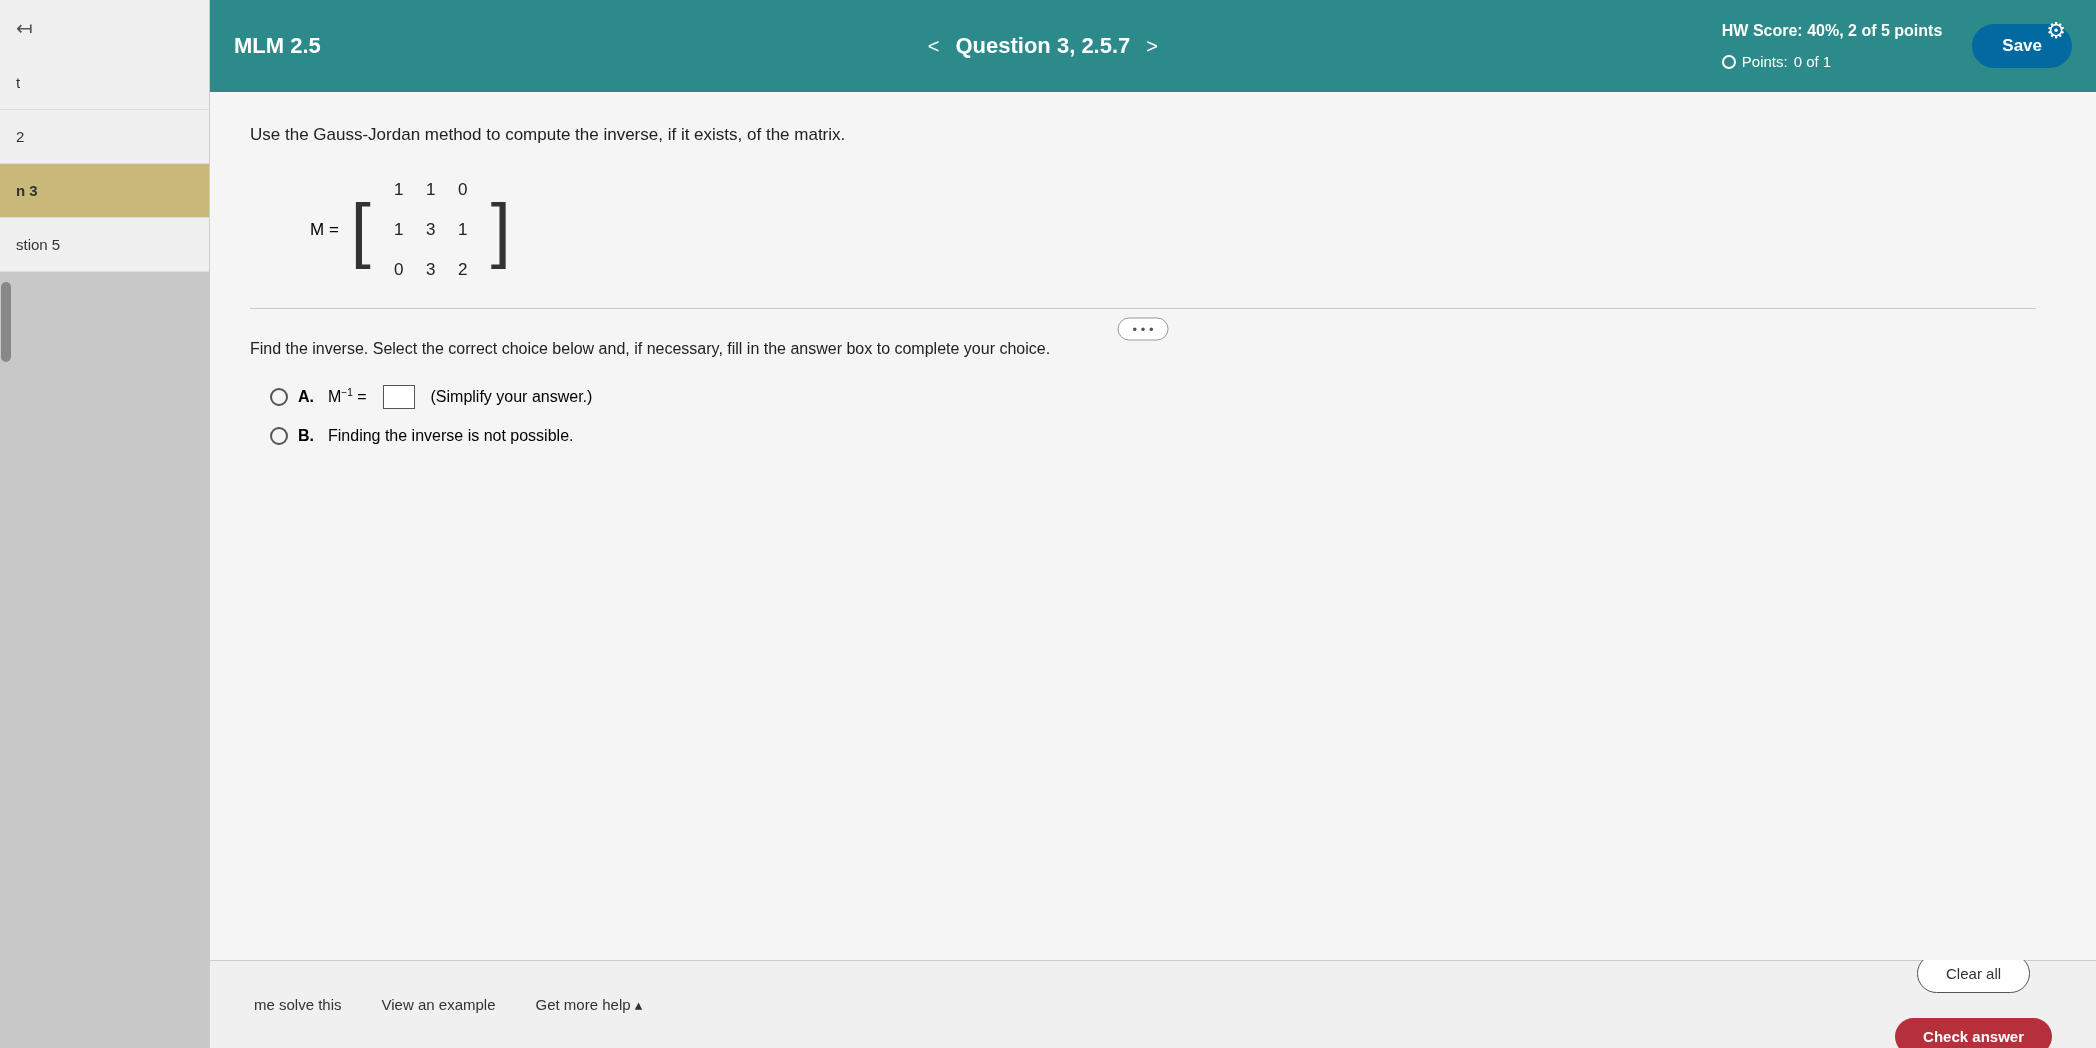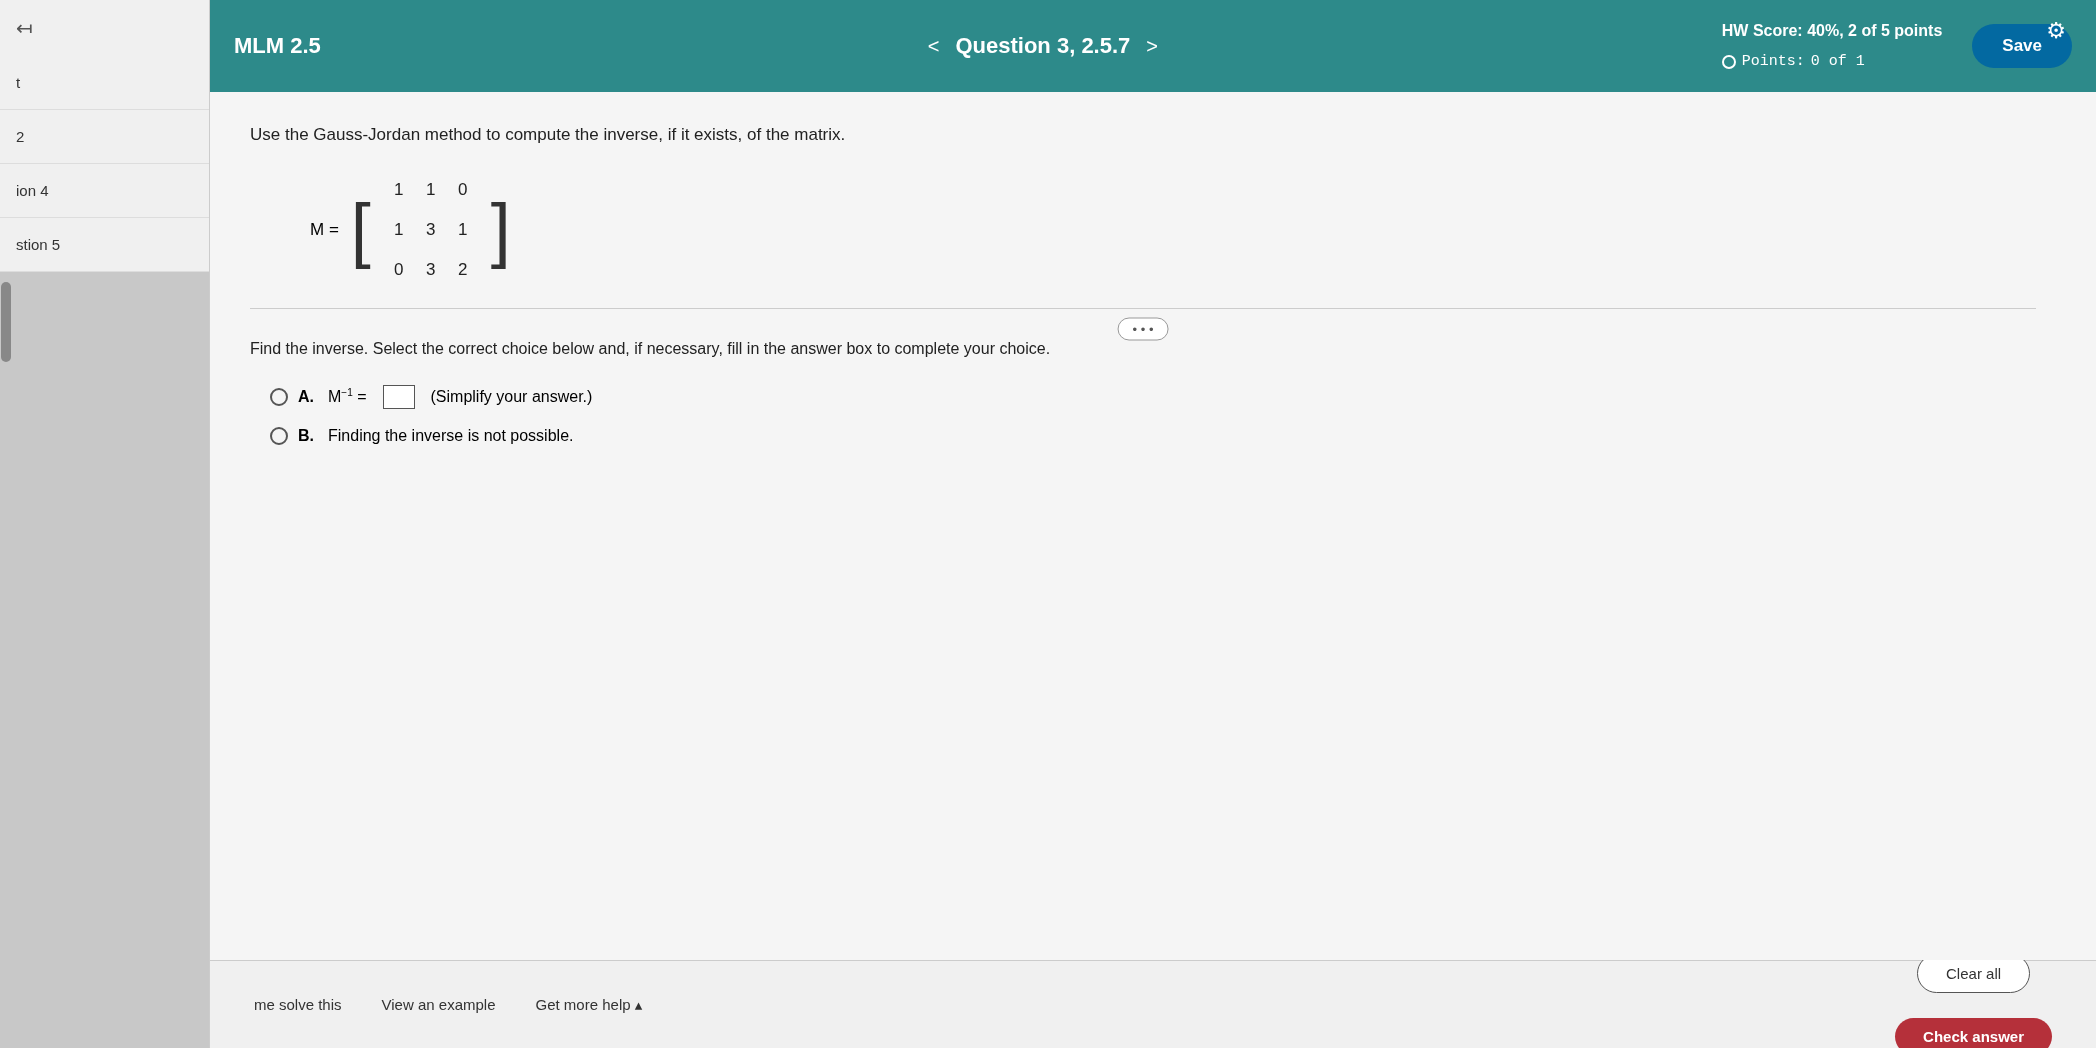--- a/index.html
+++ b/index.html
@@ -99,21 +99,20 @@
       font-size: 16px;
       font-weight: bold;
     }
 
     .header-score .points {
       font-size: 15px;
       display: flex;
       align-items: center;
       gap: 6px;
       margin-top: 13px;
-      font-family: Liberation Mono, monospace;
     }
 
     .circle-icon {
       width: 14px;
       height: 14px;
       border: 2px solid white;
       border-radius: 50%;
       display: inline-block;
     }
 
@@ -324,22 +323,22 @@
 <div class="sidebar">
   <div class="sidebar-nav-icon">
     <span style="font-size:20px;color:#555;">↤</span>
   </div>
   <div class="sidebar-item">
     <span>t</span>
   </div>
   <div class="sidebar-item">
     <span>2</span>
   </div>
-  <div class="sidebar-item">
-    <span>ion 4</span>
+  <div class="sidebar-item active">
+    <span>n 3</span>
   </div>
   <div class="sidebar-item">
     <span>stion 5</span>
   </div>
   <div style="flex:1; background:#c8c8c8; position:relative; width:100%;">
     <div class="sidebar-scroll-thumb"></div>
   </div>
 </div>
 
 <div class="main-area">

